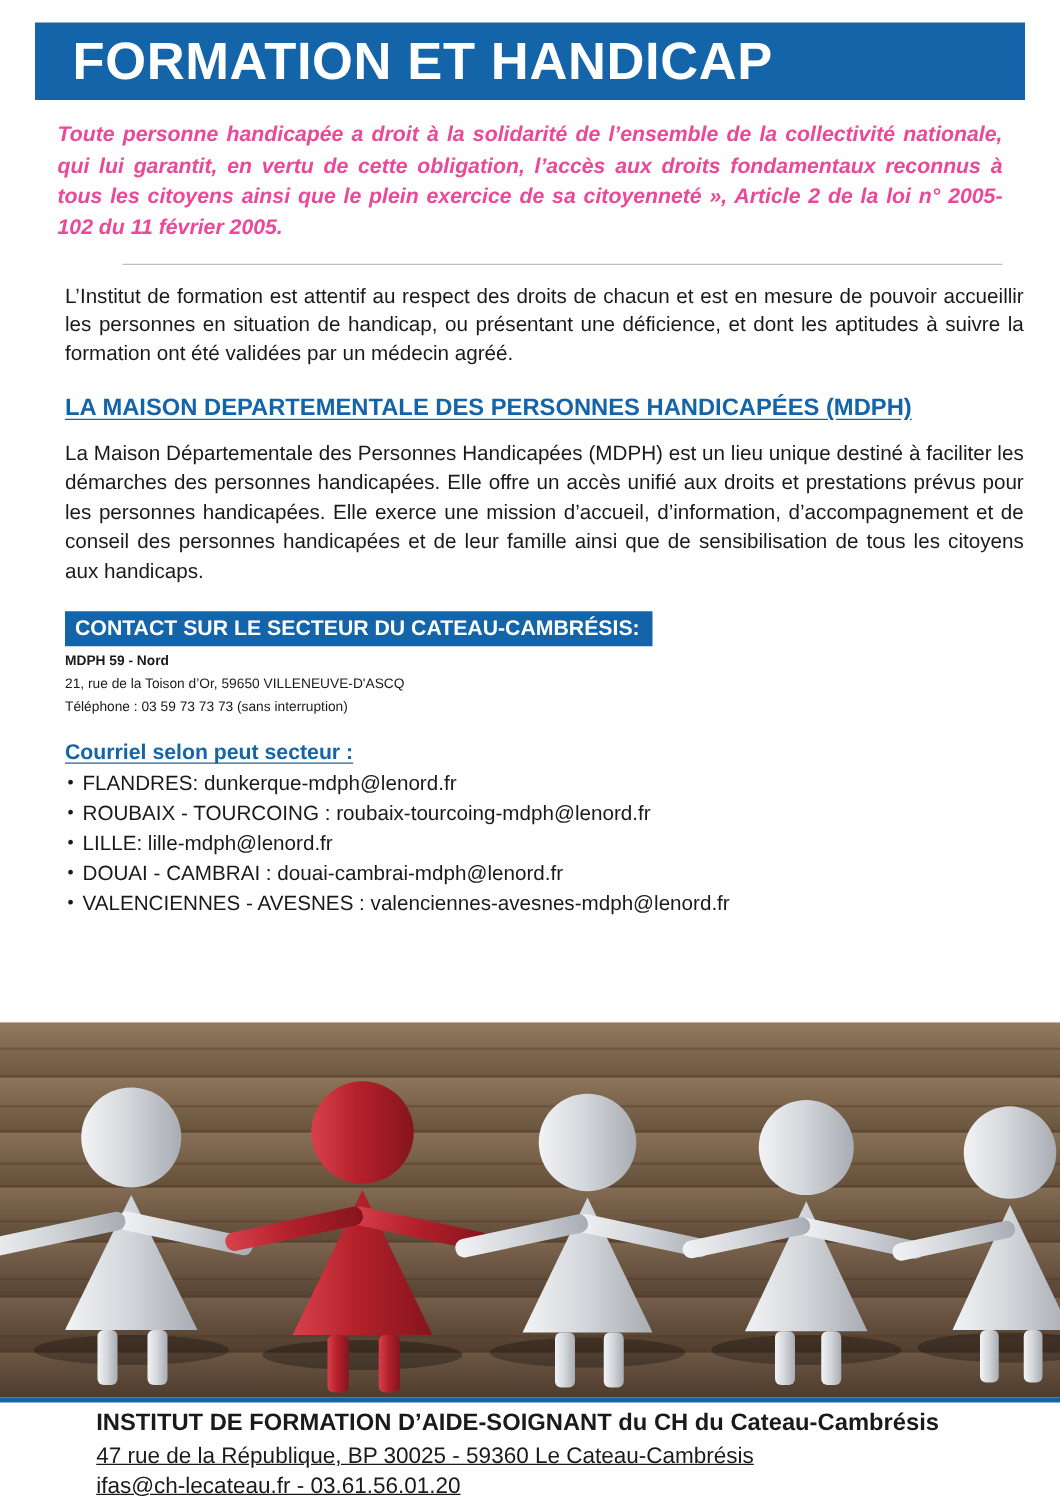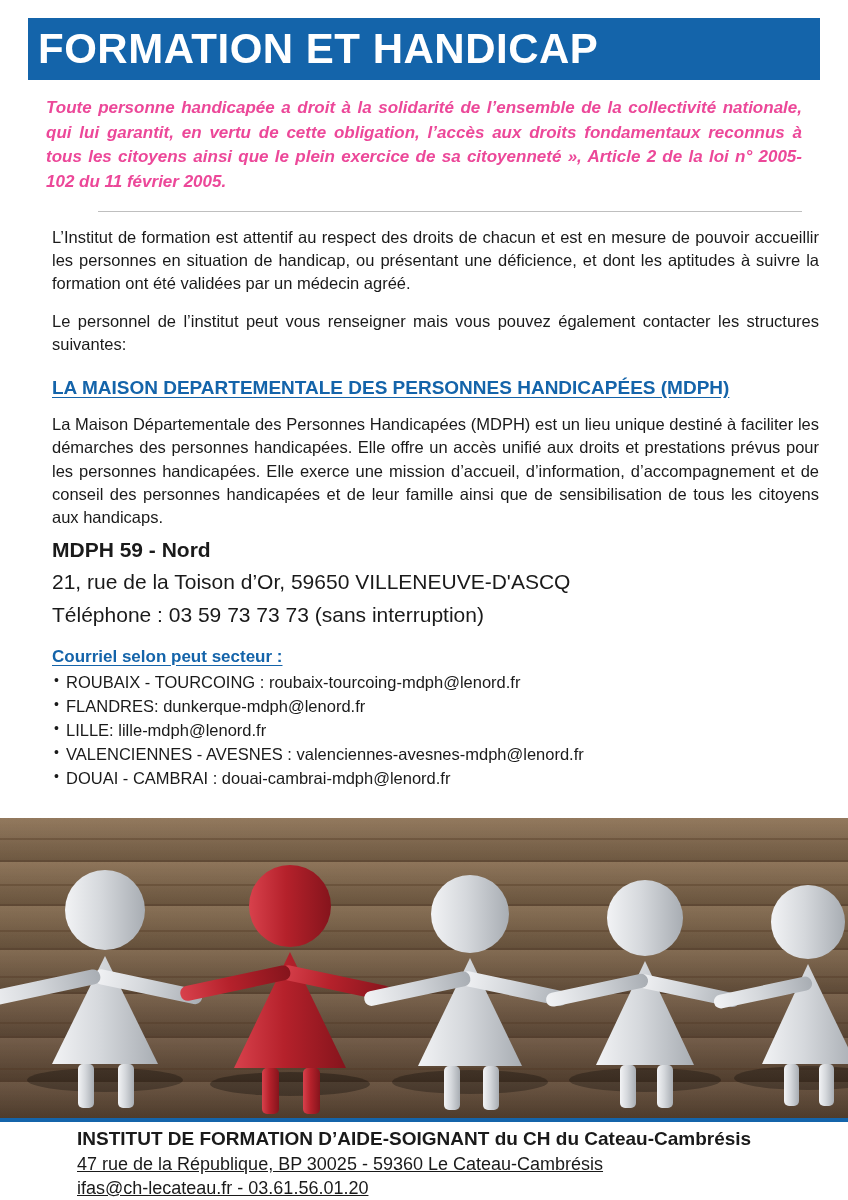--- a/index.html
+++ b/index.html
@@ -23,21 +23,21 @@
     padding: 0 28px;
   }
 
   
   .header-banner {
     margin: 18px 0 0 0;
     background: #1464aa;
     height: 62px;
     display: flex;
     align-items: center;
-    padding-left: 10px;
+    padding-left: 30px;
   }
   .header-title {
     color: #ffffff;
     font-size: 42px;
     font-weight: bold;
     letter-spacing: 0.5px;
     line-height: 1;
   }
 
   
@@ -82,21 +82,21 @@
   .contact-bar {
     display: inline-block;
     background: #1464aa;
     color: #ffffff;
     font-weight: bold;
     font-size: 17px;
     padding: 4px 10px 4px 8px;
     margin: 20px 0 0 0;
   }
   .contact-line {
-    font-size: 21px;
+    font-size: 11px;
     line-height: 1.4;
     margin: 3px 0 0 0;
   }
   .contact-line.bold { font-weight: bold; margin-top: 5px; }
 
   h3.mail-title {
     color: #1464aa;
     font-size: 17px;
     font-weight: bold;
     margin: 18px 0 4px 0;
@@ -185,38 +185,38 @@
   <div class="header-banner">
     <div class="header-title">FORMATION ET HANDICAP</div>
   </div>
 
   <div class="quote">Toute personne handicapée a droit à la solidarité de l’ensemble de la collectivité nationale, qui lui garantit, en vertu de cette obligation, l’accès aux droits fondamentaux reconnus à tous les citoyens ainsi que le plein exercice de sa citoyenneté », Article 2 de la loi n° 2005-102 du 11 février 2005.</div>
 
   <div class="divider"></div>
 
   <div class="body-wrap">
     <p class="para">L’Institut de formation est attentif au respect des droits de chacun et est en mesure de pouvoir accueillir les personnes en situation de handicap, ou présentant une déficience, et dont les aptitudes à suivre la formation ont été validées par un médecin agréé.</p>
-    <p class="para">Le personnel de l’institut peut vous renseigner mais vous pouvez également contacter les structures suivantes:</p>
 
     <h2 class="section-title">LA MAISON DEPARTEMENTALE DES PERSONNES HANDICAPÉES (MDPH)</h2>
 
     <p class="para">La Maison Départementale des Personnes Handicapées (MDPH) est un lieu unique destiné à faciliter les démarches des personnes handicapées. Elle offre un accès unifié aux droits et prestations prévus pour les personnes handicapées. Elle exerce une mission d’accueil, d’information, d’accompagnement et de conseil des personnes handicapées et de leur famille ainsi que de sensibilisation de tous les citoyens aux handicaps.</p>
 
+    <div class="contact-bar">CONTACT SUR LE SECTEUR DU CATEAU-CAMBRÉSIS:</div>
 
     <div class="contact-line bold">MDPH 59 - Nord</div>
     <div class="contact-line">21, rue de la Toison d’Or, 59650 VILLENEUVE-D'ASCQ</div>
     <div class="contact-line">Téléphone : 03 59 73 73 73 (sans interruption)</div>
 
     <h3 class="mail-title">Courriel selon peut secteur :</h3>
     <ul class="mail-list">
+      <li>FLANDRES: dunkerque-mdph@lenord.fr</li>
       <li>ROUBAIX - TOURCOING : roubaix-tourcoing-mdph@lenord.fr</li>
-      <li>FLANDRES: dunkerque-mdph@lenord.fr</li>
       <li>LILLE: lille-mdph@lenord.fr</li>
+      <li>DOUAI - CAMBRAI : douai-cambrai-mdph@lenord.fr</li>
       <li>VALENCIENNES - AVESNES : valenciennes-avesnes-mdph@lenord.fr</li>
-      <li>DOUAI - CAMBRAI : douai-cambrai-mdph@lenord.fr</li>
     </ul>
   </div>
 
   <div class="photo">
     <div class="plank" style="top:0;"></div>
     <div class="plank" style="top:44px;"></div>
     <div class="plank" style="top:88px;"></div>
     <div class="plank" style="top:132px;"></div>
     <div class="plank" style="top:176px;"></div>
     <div class="plank" style="top:220px;"></div>

